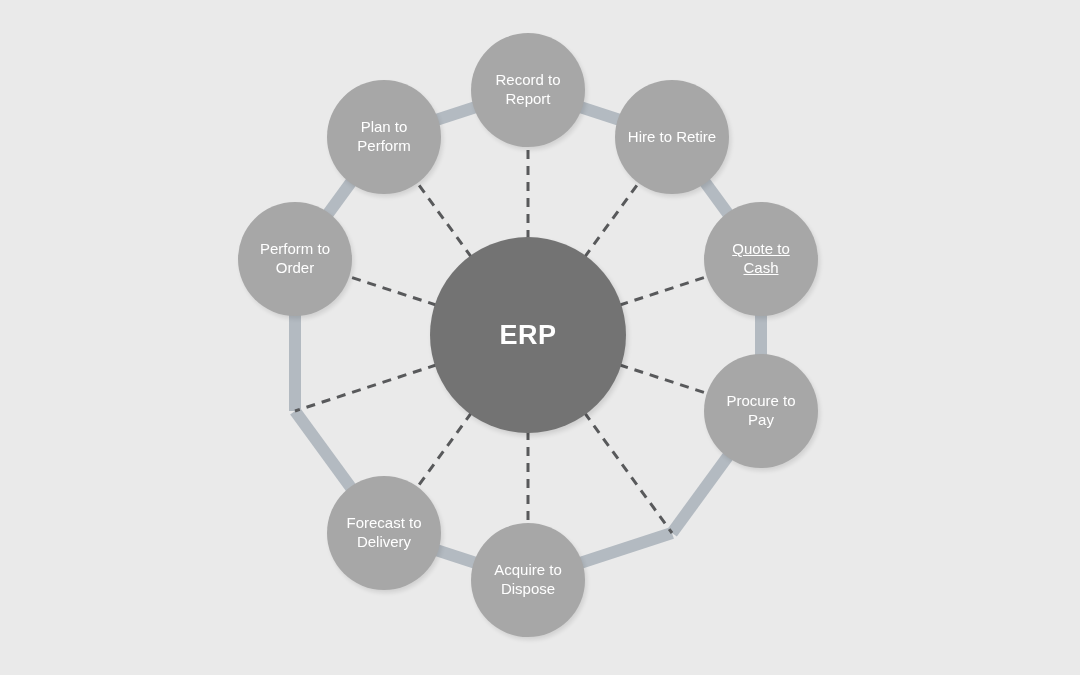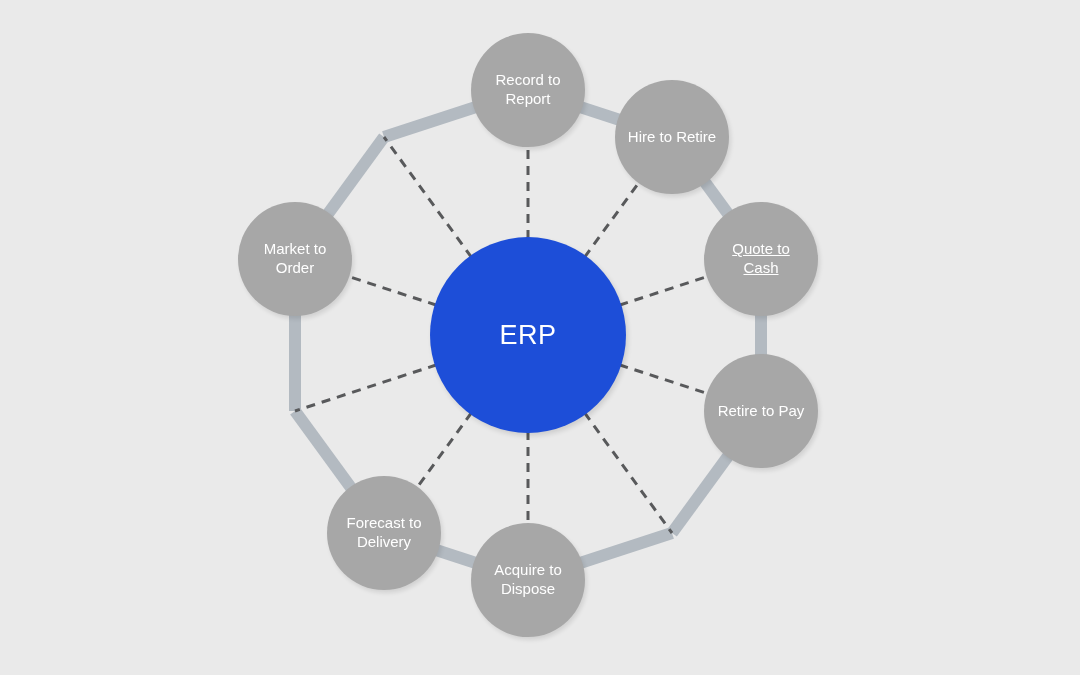--- a/index.html
+++ b/index.html
@@ -43,27 +43,27 @@
     display: block;
     width: 96px;
   }
   .center-node {
     position: absolute;
     left: 430px;
     top: 237px;
     width: 196px;
     height: 196px;
     border-radius: 50%;
-    background: #1d4ed8;
+    background: #737373;
     color: #ffffff;
     display: flex;
     align-items: center;
     justify-content: center;
     font-size: 27px;
-    font-weight: normal;
+    font-weight: bold;
     letter-spacing: 0.5px;
     box-shadow: 2px 3px 5px rgba(0,0,0,0.12);
   }
   
   .n0 { left: 471px; top:  33px; }  
   .n1 { left: 615px; top:  80px; }  
   .n2 { left: 704px; top: 202px; text-decoration: underline; }  
   .n3 { left: 704px; top: 354px; }  
   .n4 { left: 615px; top: 476px; }  
   .n5 { left: 471px; top: 523px; }  
@@ -109,29 +109,32 @@
   <div class="node n1">
     <span class="lbl">Hire to Retire</span>
   </div>
   <div class="node n0">
     <span class="lbl">Record to Report</span>
   </div>
   <div class="node n2">
     <span class="lbl">Quote to Cash</span>
   </div>
   <div class="node n3">
-    <span class="lbl">Retire to Pay</span>
+    <span class="lbl">Procure to Pay</span>
   </div>
   <div class="node n6">
     <span class="lbl">Forecast to Delivery</span>
   </div>
   <div class="node n5">
     <span class="lbl">Acquire to Dispose</span>
   </div>
   <div class="node n8">
-    <span class="lbl">Market to Order</span>
+    <span class="lbl">Perform to Order</span>
+  </div>
+  <div class="node n9">
+    <span class="lbl">Plan to Perform</span>
   </div>
 
   <div class="center-node">
     <span>ERP</span>
   </div>
 
 </div>
 
 </body></html>

